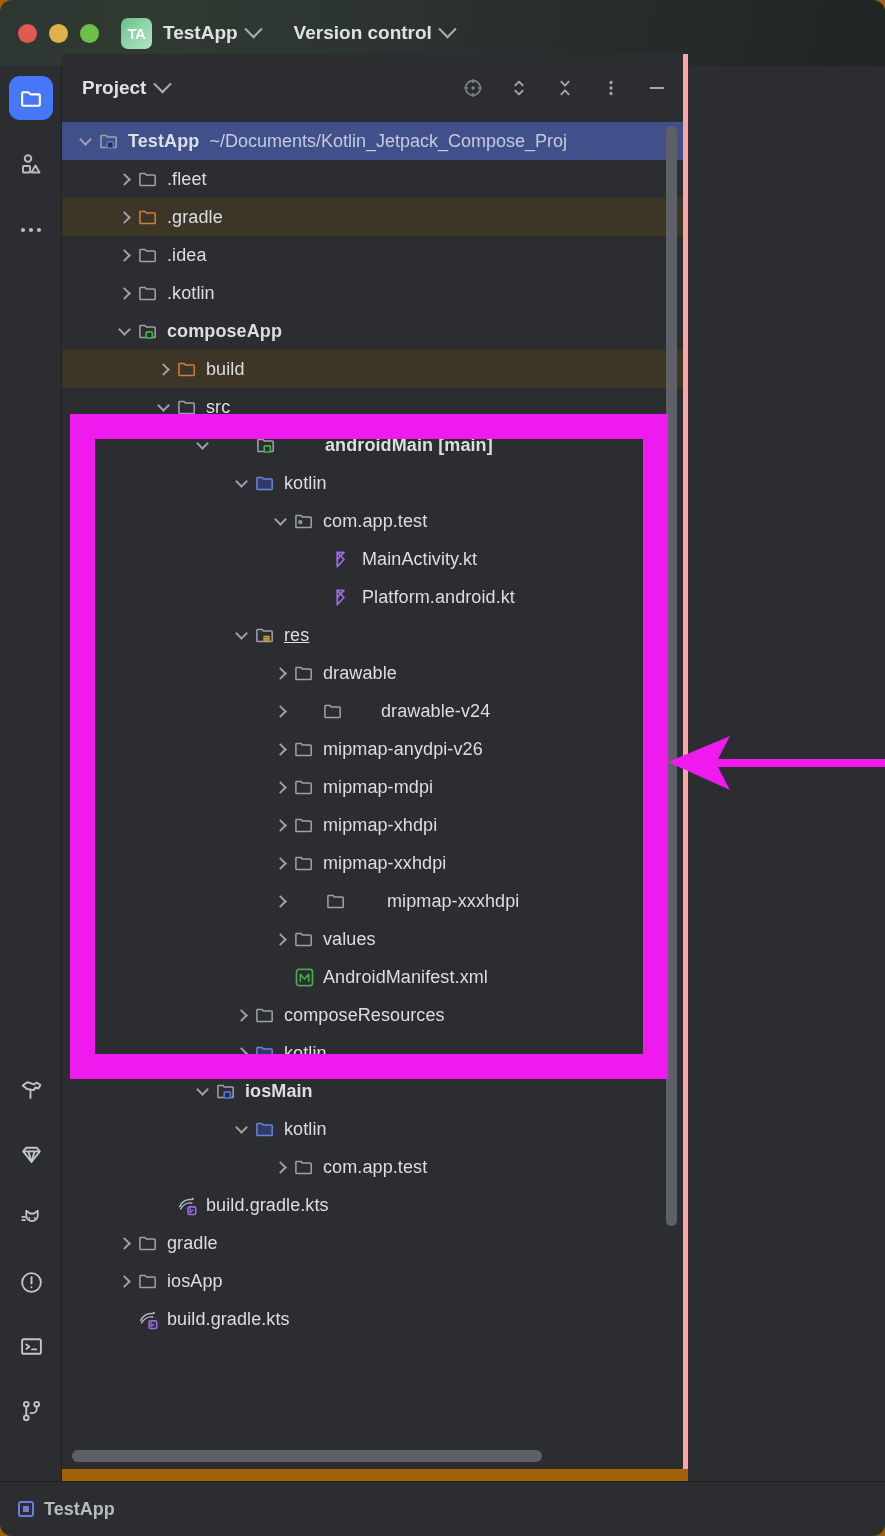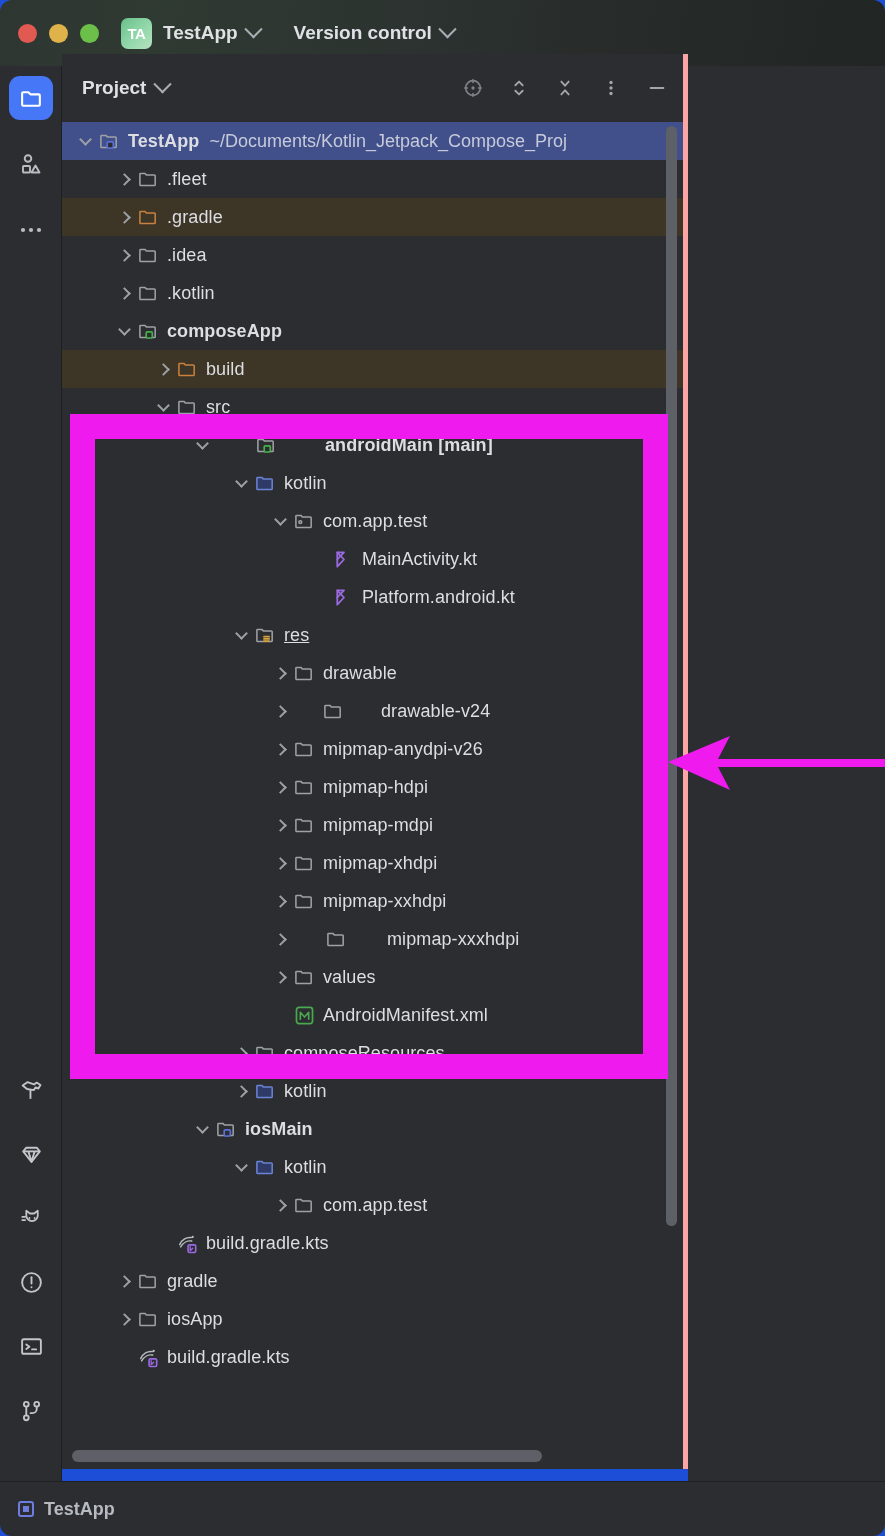--- a/index.html
+++ b/index.html
@@ -9,21 +9,21 @@
     height: 1536px;
     background: #1e1f22;
     font-family: "Liberation Sans", sans-serif;
     overflow: hidden;
   }
 
   #app {
     position: relative;
     width: 885px;
     height: 1536px;
-    background: #1d4ed8;
+    background: #a16207;
   }
 
   
   .titlebar {
     position: absolute;
     top: 0; left: 0;
     width: 885px; height: 66px;
     background: linear-gradient(100deg, #2e3631 0%, #2f3a32 18%, #2c3330 45%, #262a28 75%, #212524 100%);
     border-top-left-radius: 12px;
     border-top-right-radius: 12px;
@@ -560,31 +560,20 @@
         </div>
         <div class="row" style="padding-left: 207px;">
           <span class="arrow-cell">
             <span class="arrow right"></span>
           </span>
           <span class="ico">
             <svg width="21" height="21" viewBox="0 0 22 22" fill="none" stroke="#9ea2a8" stroke-width="1.6" stroke-linejoin="round">
        <path d="M2 5.5a.9.9 0 0 1 .9-.9h4.3l1.6 1.7h8.3a.9.9 0 0 1 .9.9v9.3a.9.9 0 0 1-.9.9H2.9a.9.9 0 0 1-.9-.9z"></path>
      </svg>
           </span>
-          <span class="lbl">mipmap-hdpi</span>
-        </div>
-        <div class="row" style="padding-left: 207px;">
-          <span class="arrow-cell">
-            <span class="arrow right"></span>
-          </span>
-          <span class="ico">
-            <svg width="21" height="21" viewBox="0 0 22 22" fill="none" stroke="#9ea2a8" stroke-width="1.6" stroke-linejoin="round">
-       <path d="M2 5.5a.9.9 0 0 1 .9-.9h4.3l1.6 1.7h8.3a.9.9 0 0 1 .9.9v9.3a.9.9 0 0 1-.9.9H2.9a.9.9 0 0 1-.9-.9z"></path>
-     </svg>
-          </span>
           <span class="lbl">mipmap-mdpi</span>
         </div>
         <div class="row" style="padding-left: 207px;">
           <span class="arrow-cell">
             <span class="arrow right"></span>
           </span>
           <span class="ico">
             <svg width="21" height="21" viewBox="0 0 22 22" fill="none" stroke="#9ea2a8" stroke-width="1.6" stroke-linejoin="round">
        <path d="M2 5.5a.9.9 0 0 1 .9-.9h4.3l1.6 1.7h8.3a.9.9 0 0 1 .9.9v9.3a.9.9 0 0 1-.9.9H2.9a.9.9 0 0 1-.9-.9z"></path>
      </svg>

